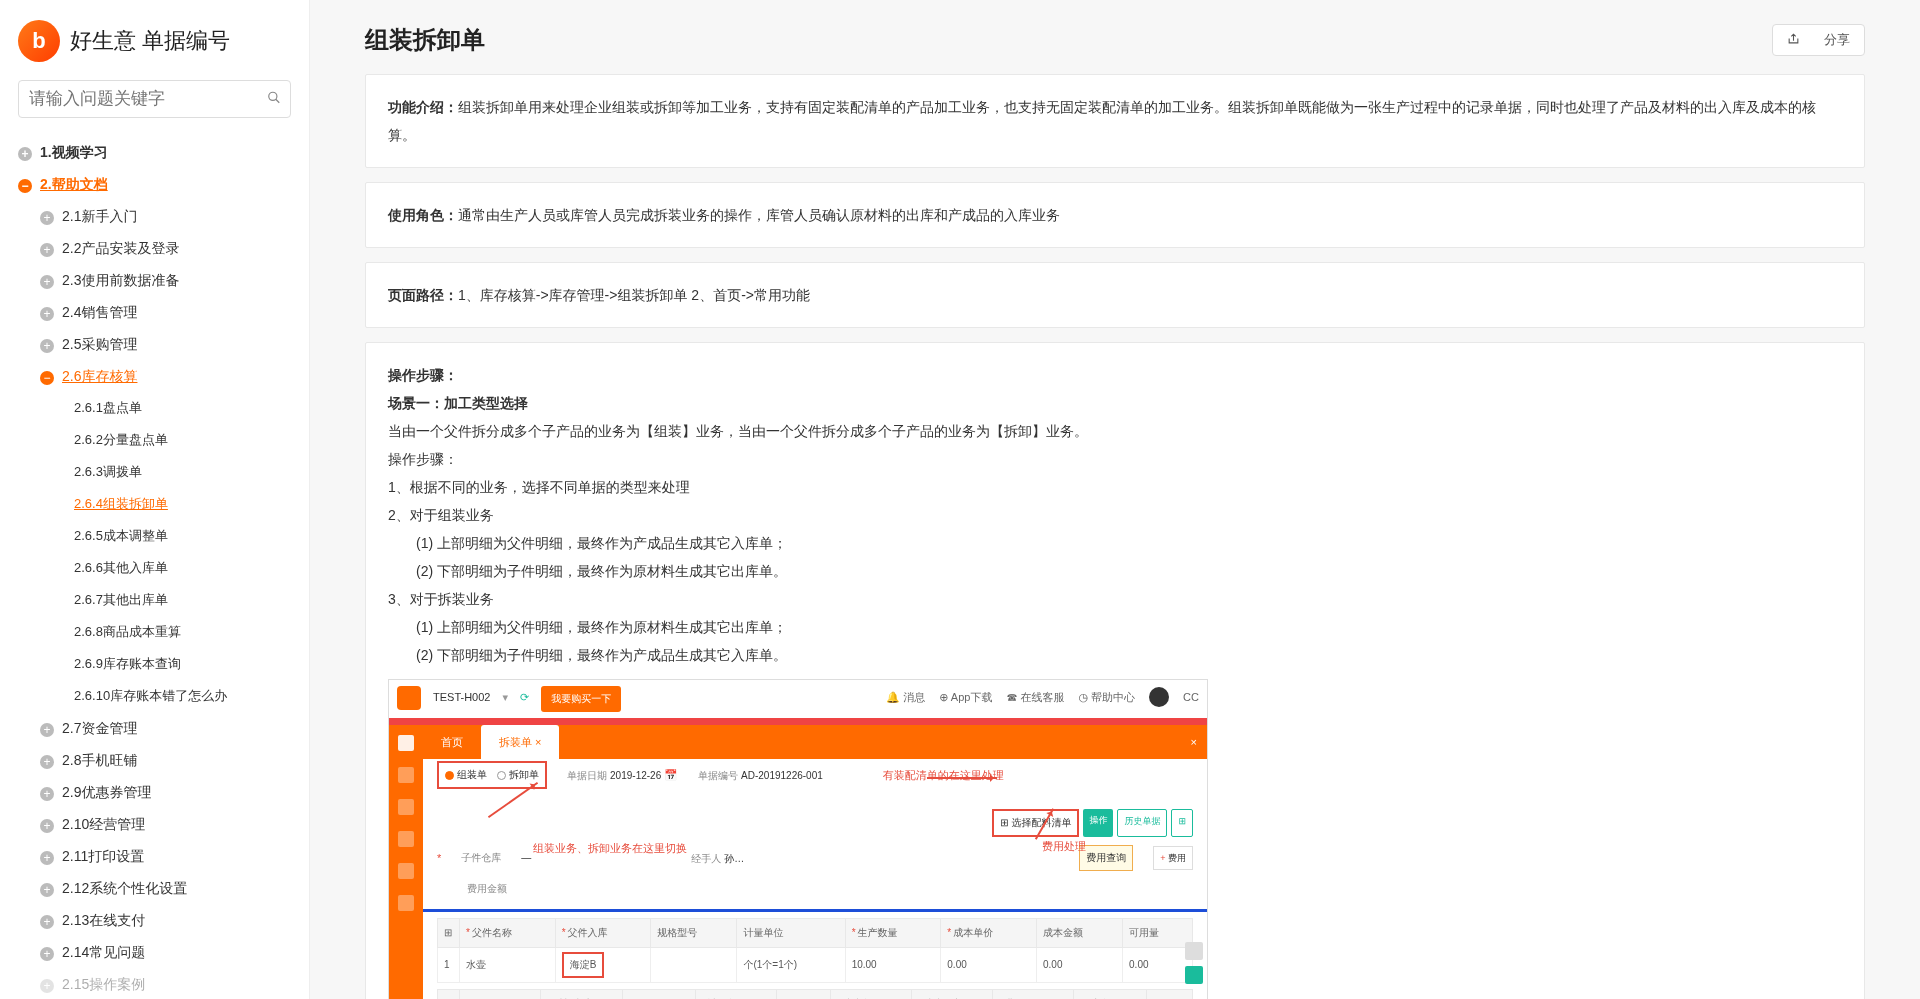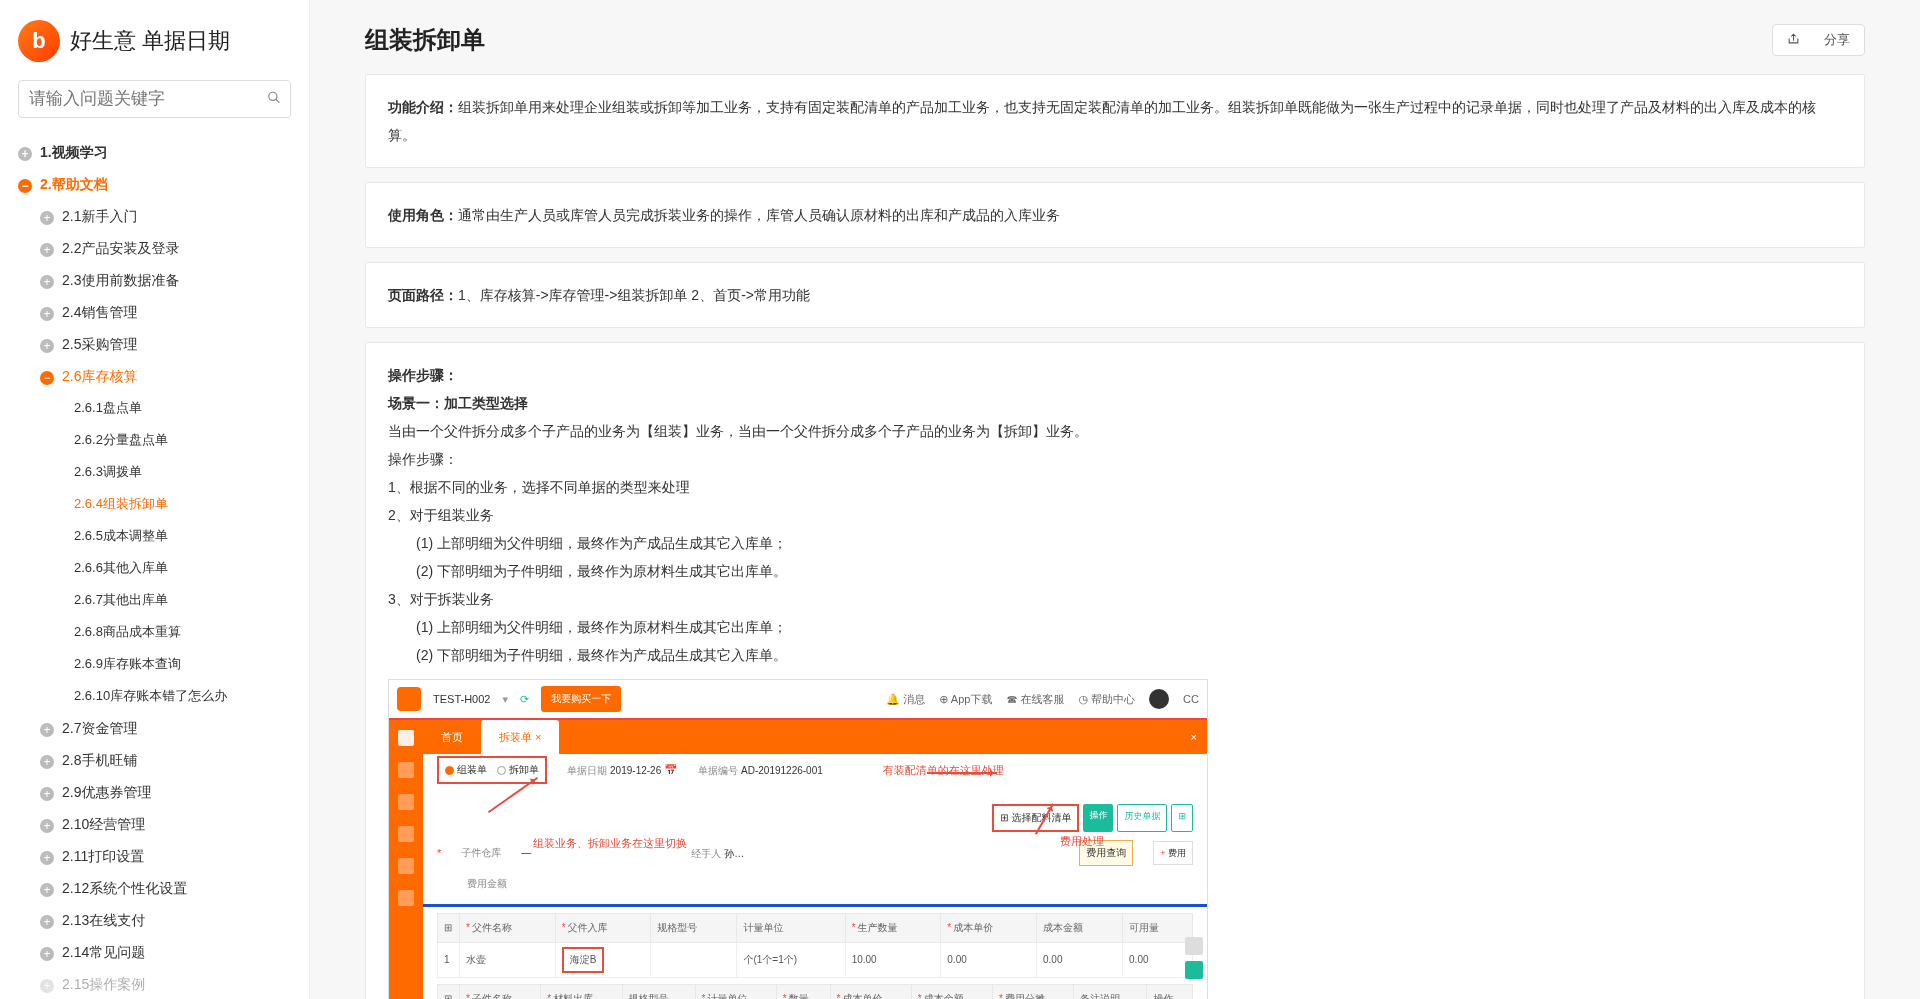--- a/index.html
+++ b/index.html
@@ -10,33 +10,33 @@
 .logo-circle { width: 42px; height: 42px; border-radius: 50%; background: linear-gradient(135deg,#ff7a18,#ff3d00); display: flex; align-items: center; justify-content: center; color: #fff; font-weight: bold; font-size: 22px; }
 .brand { font-size: 22px; font-weight: 500; color: #222; }
 .search-wrap { position: relative; margin-bottom: 18px; }
 .search-input { width: 100%; padding: 8px 34px 8px 10px; border: 1px solid #ddd; border-radius: 4px; font-size: 17px; outline: none; }
 .search-icon { position: absolute; right: 10px; top: 50%; transform: translateY(-50%); color: #888; }
 .nav { list-style: none; }
 .nav li { line-height: 32px; cursor: pointer; }
 .nav .lvl1 { font-weight: 600; color: #333; }
 .nav .lvl2 { padding-left: 22px; color: #333; }
 .nav .lvl3 { padding-left: 56px; color: #333; font-size: 13px; }
-.nav .active { color: #ff6a00; }
+.nav .active { color: #ff6a00; text-decoration: underline; }
 .nav .exp-ico { display: inline-block; width: 14px; height: 14px; border-radius: 50%; background: #bbb; color: #fff; text-align: center; line-height: 14px; font-size: 12px; margin-right: 8px; vertical-align: -1px; }
 .nav .exp-ico.open { background: #ff6a00; }
 .content { flex: 1; background: #f7f7f7; padding: 0 0 40px 0; overflow: auto; }
 .content-inner { max-width: 1560px; margin: 0 auto; padding: 24px 30px; }
 .title-row { display: flex; align-items: center; justify-content: space-between; margin-bottom: 18px; }
 .page-title { font-size: 24px; font-weight: 600; color: #222; }
 .share-btn { background: #fff; border: 1px solid #ddd; border-radius: 4px; padding: 6px 14px; font-size: 13px; color: #555; cursor: pointer; display: flex; align-items: center; gap: 24px; }
 .card { background: #fff; border: 1px solid #e8e8e8; border-radius: 2px; padding: 18px 22px; margin-bottom: 14px; line-height: 2; font-size: 14px; color: #333; }
 .card .strong { font-weight: 600; }
 .indent1 { padding-left: 28px; }
 .screenshot { width: 820px; max-width: 100%; border: 1px solid #ddd; background: #fafafa; margin-top: 10px; font-size: 11px; }
-.ss-top { background: #fff; border-bottom: 2px solid #ef4444; padding: 6px 8px; display: flex; align-items: center; gap: 12px; }
+.ss-top { background: #fff; border-bottom: 7px solid #ef4444; padding: 6px 8px; display: flex; align-items: flex-start; gap: 12px; }
 .ss-logo { width: 24px; height: 24px; border-radius: 4px; background: #ff6a00; }
 .ss-top-right { margin-left: auto; display: flex; gap: 14px; color: #666; align-items: center; }
 .ss-orange-btn { background: #ff6a00; color: #fff; padding: 3px 10px; border-radius: 3px; font-size: 10px; }
 .ss-avatar { width: 20px; height: 20px; border-radius: 50%; background: #333; }
 .ss-body { display: flex; }
 .ss-side { width: 34px; background: #ff6a00; display: flex; flex-direction: column; align-items: center; gap: 16px; padding: 10px 0; }
 .ss-side .i { width: 16px; height: 16px; background: rgba(255,255,255,.9); border-radius: 2px; }
 .ss-side .i.dim { background: rgba(255,255,255,.35); }
 .ss-main { flex: 1; background: #fff; }
 .ss-tabs { background: #ff6a00; display: flex; align-items: center; }
@@ -69,21 +69,21 @@
 .ss-ricon { width: 18px; height: 18px; background: #1abc9c; border-radius: 2px; }
 .ss-ricon.gray { background: #ddd; }
 </style>
 </head>
 <body>
 
 <div class="layout">
   <aside class="sidebar">
     <div class="logo-row">
       <div class="logo-circle">b</div>
-      <div class="brand">好生意 单据日期</div>
+      <div class="brand">好生意 单据编号</div>
     </div>
     <div class="search-wrap">
       <input class="search-input" placeholder="请输入问题关键字" style="">
       <span class="search-icon">
         <svg width="14" height="14" viewBox="0 0 24 24" fill="none" stroke="currentColor" stroke-width="2">
             <circle cx="10" cy="10" r="7"></circle>
             <line x1="21" y1="21" x2="15" y2="15"></line>
           </svg>
       </span>
     </div>
@@ -215,21 +215,21 @@
                   <span style="color:#e74c3c">*</span>
                     <span class="ss-lbl">子件仓库</span>
                   <span class="ss-val">—</span>
                   <span style="margin-left:140px"><span class="ss-lbl">经手人</span> <span class="ss-val">孙…</span></span>
                   <span style="margin-left:auto" class="ss-box-yellow">费用查询</span>
                   <span style="border:1px solid #ddd;padding:2px 6px;font-size:9px"><span style="color:#e74c3c">+</span> <span>费用</span></span>
                 </div>
                 <div class="ss-form-row">
                   <span style="margin-left:30px" class="ss-lbl">费用金额</span>
                   <span class="ss-anno" style="left:110px;top:78px">组装业务、拆卸业务在这里切换</span>
-                  <span class="ss-anno" style="right:103px;top:76px">费用处理</span>
+                  <span class="ss-anno" style="right:121px;top:76px">费用处理</span>
                 </div>
                 <div class="ss-arrow" style="right:145px;top:64px;width:35px;transform:rotate(-60deg)"></div>
               </div>
 
               <div class="ss-section">
                 <table class="ss-table">
                   <tbody>
                       <tr>
                     <th style="width:22px">⊞</th>
                     <th class="req">父件名称</th>

